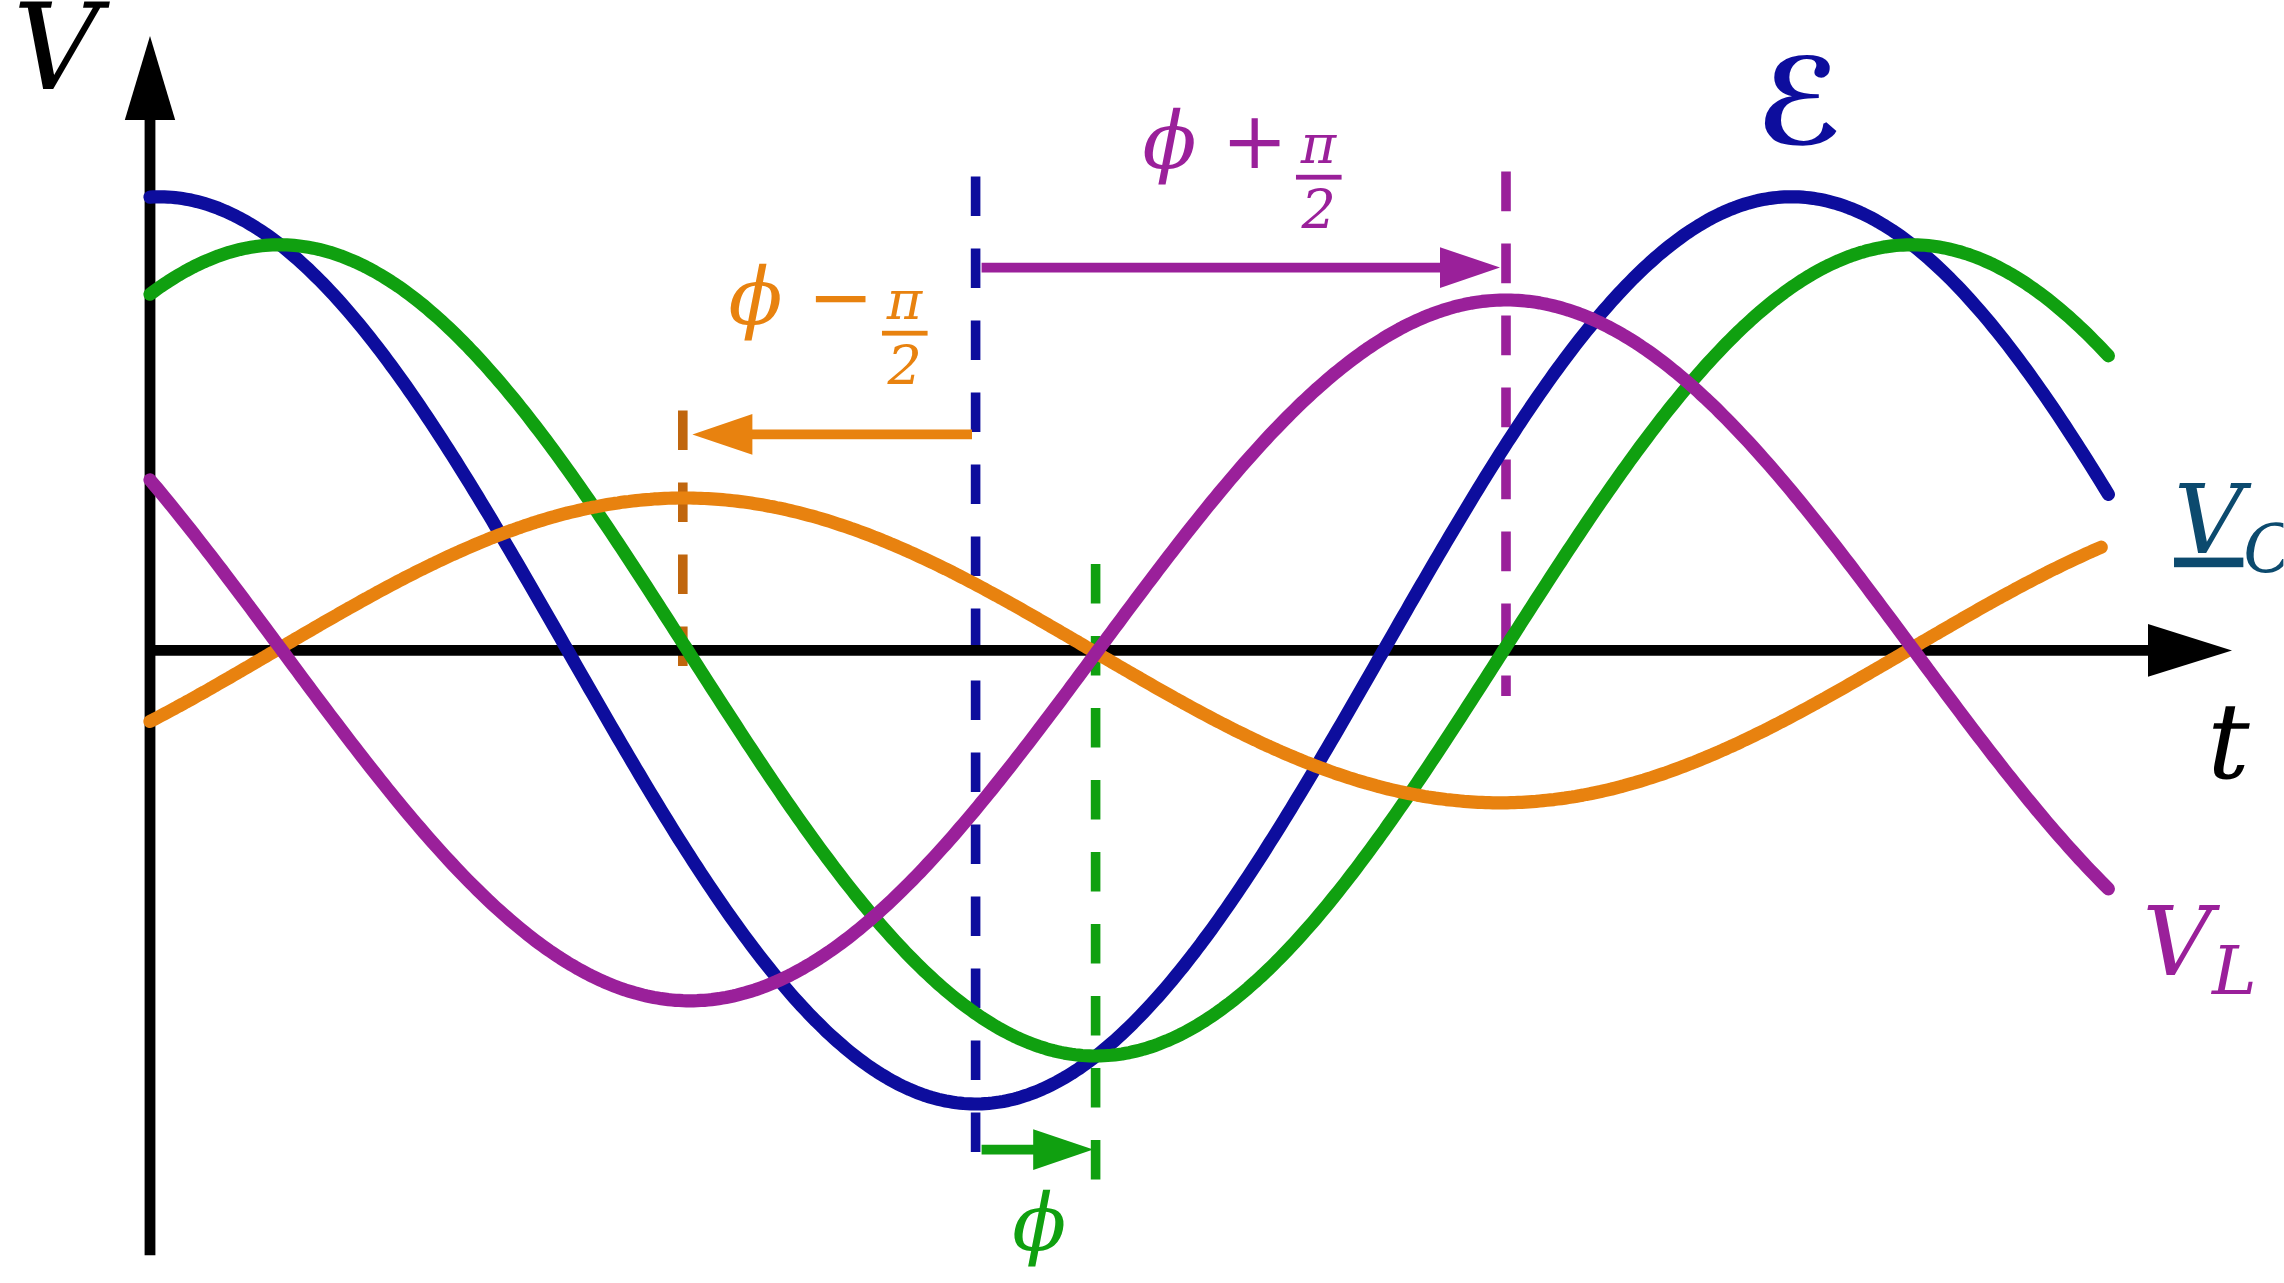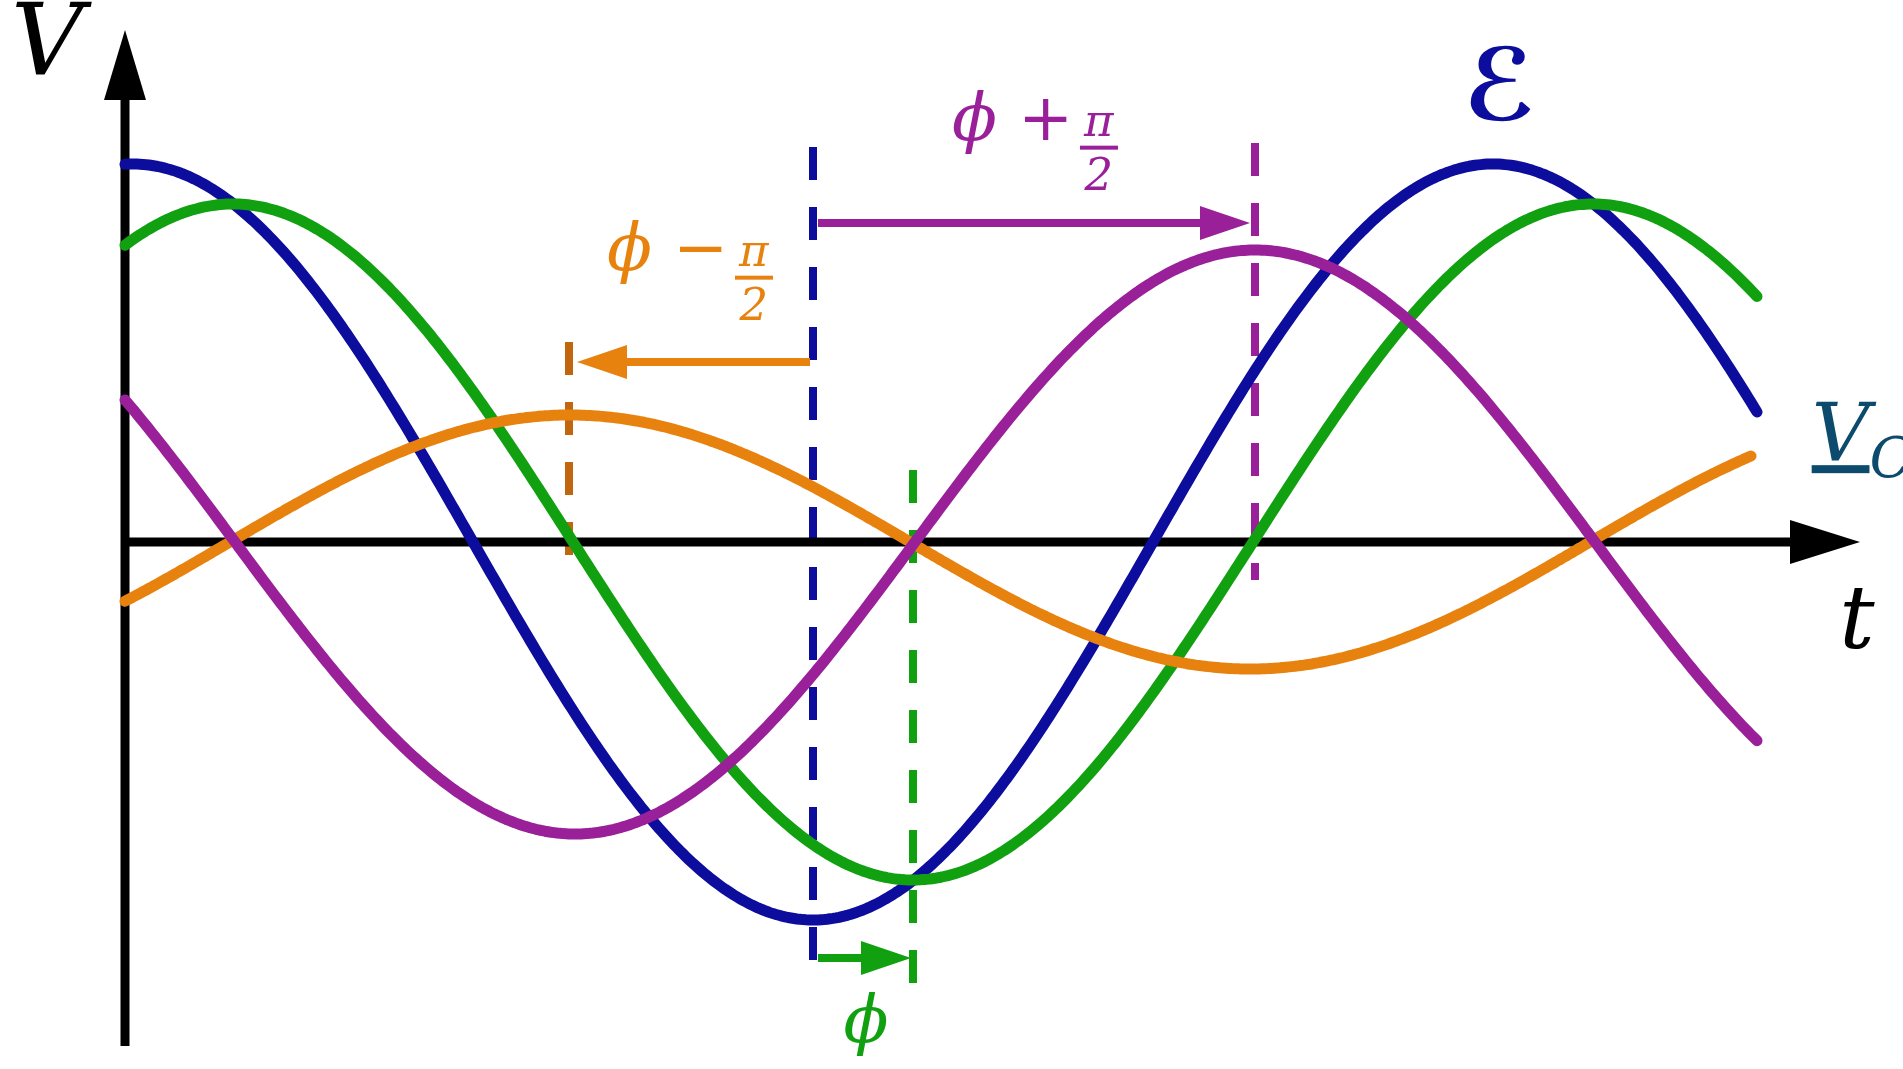--- a/index.html
+++ b/index.html
@@ -55,20 +55,23 @@
 
   <div class="lbl emf-lbl" style="left: 1500px; top: 85px; color: rgb(13, 13, 157);">
     <span>ℰ</span>
   </div>
 
 
   <div class="lbl curve-lbl" style="left: 1862px; top: 440px; color: #0c4a6e; text-decoration: underline;">
     <span>V</span><sub>C</sub>
   </div>
 
+  <div class="lbl curve-lbl" style="left: 1833px; top: 792px; color: rgb(154, 32, 154);">
+    <span>V</span><sub>L</sub>
+  </div>
 
   <div class="lbl anno" style="left: 1035px; top: 142px; color: rgb(154, 32, 154);">
     <span>ϕ +</span><span class="frac">
         <span class="num">π</span>
         <span class="den">2</span>
       </span>
   </div>
 
   <div class="lbl anno" style="left: 690px; top: 272px; color: rgb(232, 130, 15);">
     <span>ϕ −</span><span class="frac">

